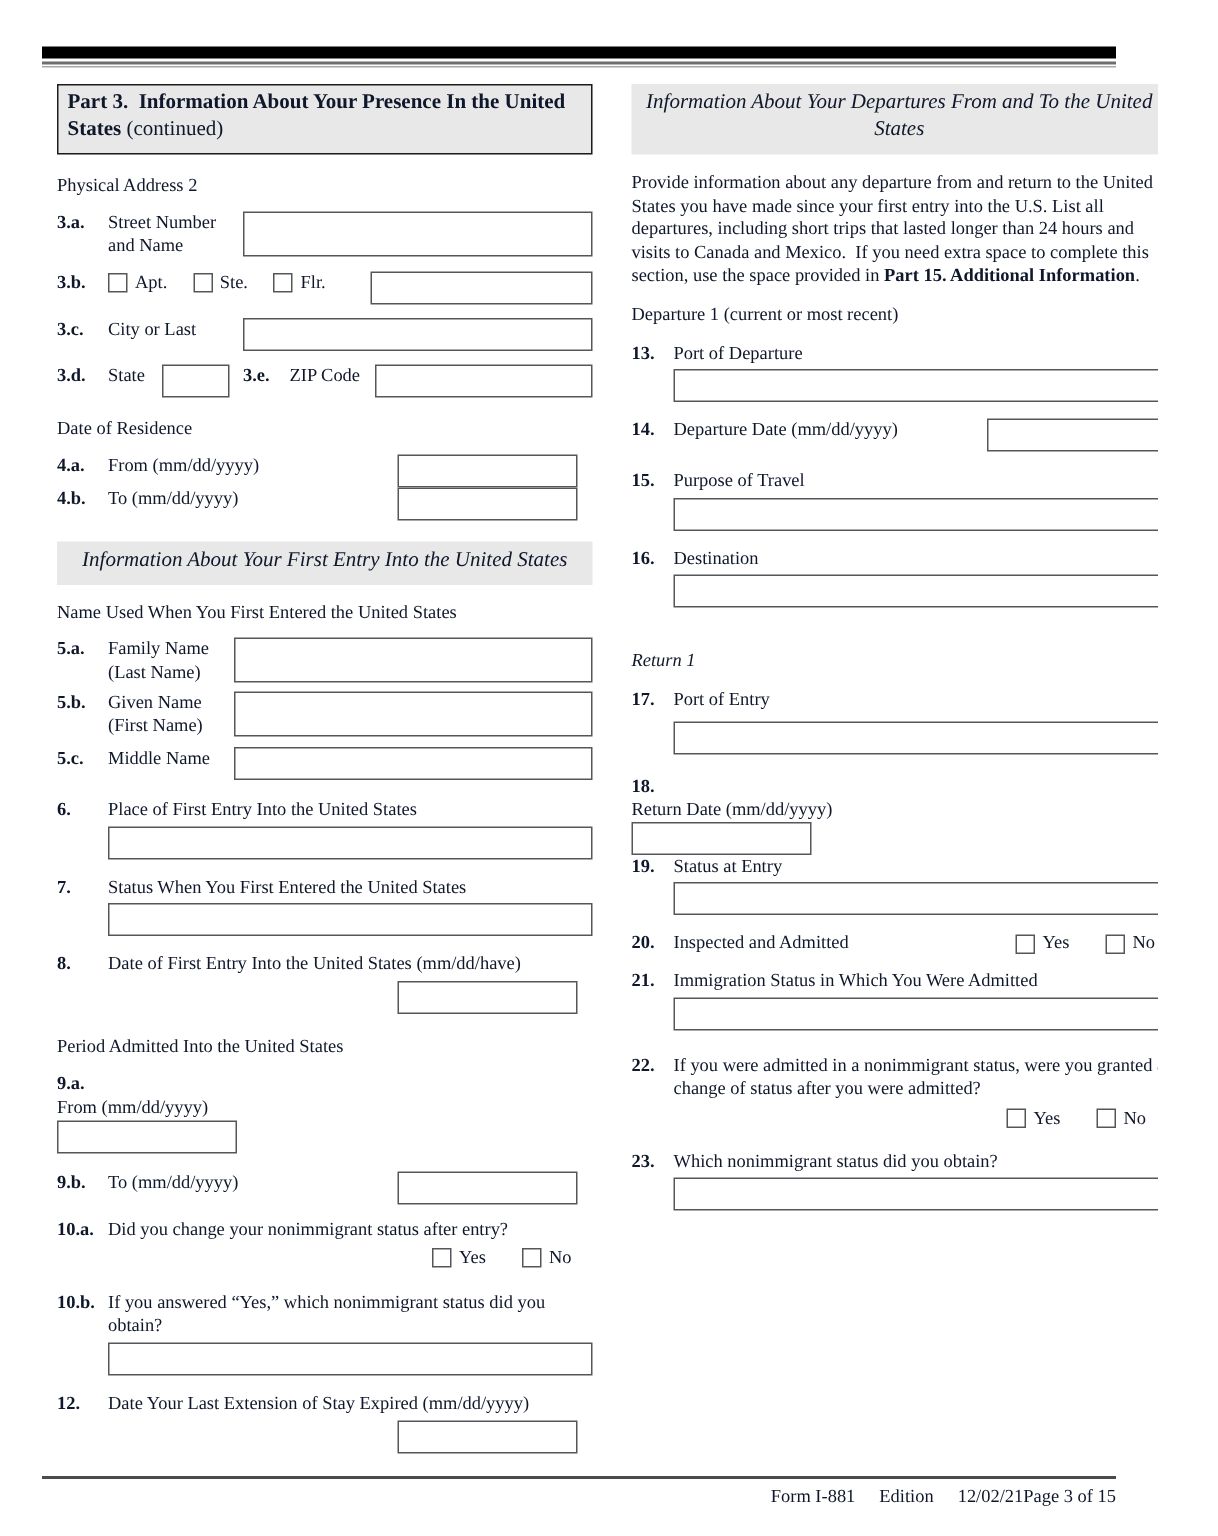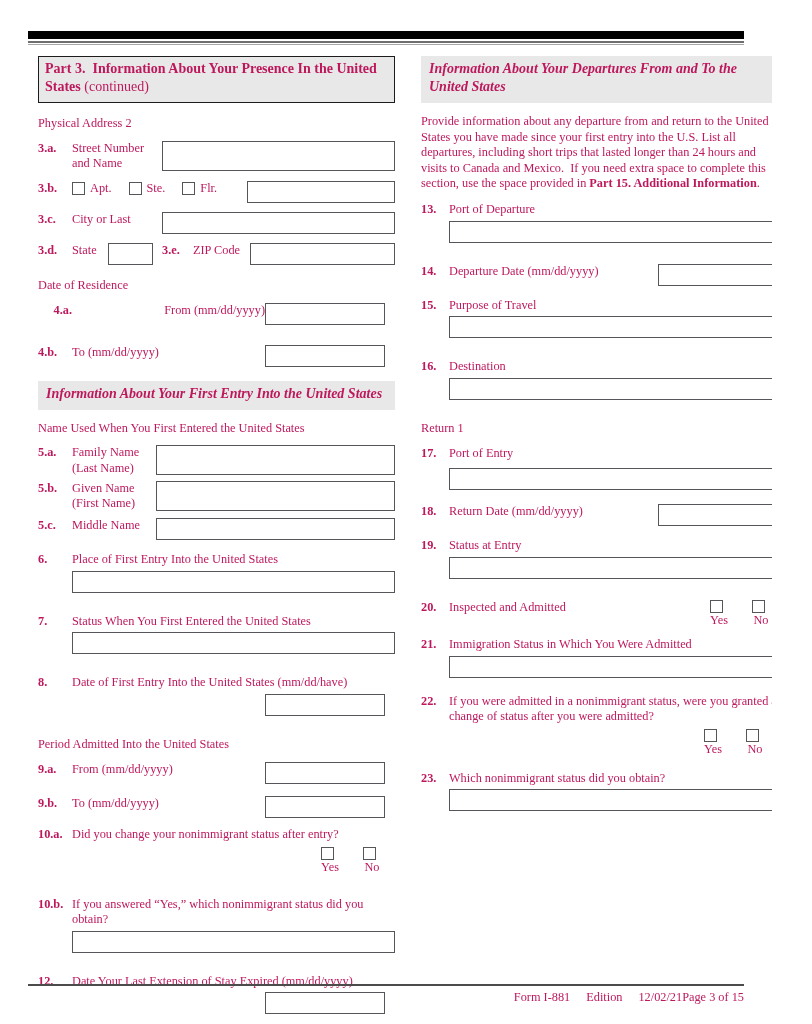--- a/index.html
+++ b/index.html
@@ -1,37 +1,37 @@
 <!DOCTYPE html>
 <html style="--section-header-bg: #e8e8e8; --box-border: #55565a; --bar-black: #000000; --rule-gray: #6e6e6e;"><head>
 <meta charset="utf-8">
 <style>
   * { margin:0; padding:0; box-sizing:border-box; }
   html,body { background:#ffffff; }
   .page {
     position:relative; width:772px; height:1024px; background:#fff;
-    font-family:"Liberation Serif", serif; color:#be185d; overflow:hidden;
+    font-family:"Liberation Serif", serif; color:#0f172a; overflow:hidden;
   }
   .top-bar { margin:31px 28px 0 28px; height:8px; background:var(--bar-black,#000); }
   .top-rule { margin:2px 28px 0 28px; height:4px;
     border-top:2px solid var(--rule-gray,#6e6e6e); border-bottom:1px solid #a8a8a8; }
 
   .columns { display:flex; gap:26px; padding:11px 0 0 38px; }
   .col { width:357px; flex:none; font-size:12.3px; line-height:1.27; }
 
   .part-box {
     border:1.5px solid #1c1c1c; background:var(--section-header-bg,#e8e8e8);
     font-weight:bold; font-size:14px; line-height:1.32;
     padding:3px 6px 5px 6px; margin-bottom:13px;
   }
   .part-box .cont { font-weight:normal; }
   .gray-head {
     background:var(--section-header-bg,#e8e8e8);
-    font-weight:bold; font-style:italic; font-size:14px; line-height:1.32;
-    padding:4px 8px 6px 8px; margin:14px 0 11px 0;
+    font-weight:normal; font-style:italic; font-size:14px; line-height:1.32;
+    padding:4px 8px 6px 8px; margin:14px 0 11px 0;text-align:center;
   }
   .col-right .gray-head { margin-top:0; }
 
   .plain { margin:2px 0 9px 0; }
   .subhead { margin:6px 0 10px 0; }
 
   .row { display:flex; align-items:flex-start; margin-bottom:9px; }
   .num { font-weight:bold; flex:none; width:34px; }
   .col-right .num { width:28px; }
   .lbl { padding-top:0; }
@@ -41,39 +41,39 @@
 
   .box { height:22px; border:1.5px solid var(--box-border,#55565a); background:#fff; }
   .grow { flex:1; }
   .date { width:120px; flex:none; }
   .inset { margin-right:10px; }
   .push { margin-left:auto; }
   .state-box { width:45px; flex:none; }
   .num2 { font-weight:bold; flex:none; width:31px; margin-left:9px; }
   .lbl-zip { width:57px; flex:none; }
 
-  .stack { margin-bottom:21px; }
+  .stack { margin-bottom:11px; }
   .stack .row { margin-bottom:3px; }
   .indent { margin-left:34px; }
   .col-right .indent { margin-left:28px; }
 
   .cb { width:13px; height:13px; border:1.5px solid var(--box-border,#55565a);
         background:#fff; display:inline-block; flex:none; margin-right:5px; }
   .cbl { display:inline-flex; align-items:center; white-space:nowrap; margin-right:17px; }
   .cbl:last-child { margin-right:0; }
   .yesno { display:flex; justify-content:flex-end; padding-right:14px; margin-top:4px; }
-  .yesno .cbl { margin-right:0; margin-left:24px;flex-direction:column; }
+  .yesno .cbl { margin-right:0; margin-left:24px; }
   .row-split { display:flex; align-items:flex-start; margin-bottom:9px; }
   .row-split .yesno { margin-top:0; flex:1; padding-right:8px; }
 
   .para { margin-bottom:10px; }
   .para .b { font-weight:bold; }
   .note { margin-bottom:14px; }
   .note .b { font-weight:bold; }
-  .return-label { margin:16px 0 10px 0; }
+  .return-label { margin:28px 0 10px 0;font-style:italic; }
   .mt14 { margin-top:14px; }
 
   .footer {
     position:absolute; top:984px; left:28px; right:28px;
     border-top:2px solid #4b4b4b; padding-top:4px;
     display:flex; justify-content:flex-end; font-size:12.3px;
   }
   .footer .fleft span { margin-right:16px; }
   .footer .fleft span:last-child { margin-right:0; }
 </style>
@@ -128,21 +128,21 @@
         <span class="num">3.d.</span>
         <span class="lbl" style="width:36px;flex:none;">State</span>
         <div class="box state-box"></div>
         <span class="num2">3.e.</span>
         <span class="lbl lbl-zip">ZIP Code</span>
         <div class="box grow"></div>
       </div>
 
       <div class="plain subhead">Date of Residence</div>
 
-      <div class="row" style="margin-bottom:20px;text-align:right;">
+      <div class="row" style="margin-bottom:0;">
         <span class="num">4.a.</span>
         <span class="lbl lbl-flex">From (mm/dd/yyyy)</span>
         <div class="box date inset"></div>
       </div>
 
       <div class="row">
         <span class="num">4.b.</span>
         <span class="lbl lbl-flex">To (mm/dd/yyyy)</span>
         <div class="box date inset"></div>
       </div>
@@ -188,21 +188,21 @@
       <div class="stack">
         <div class="row">
           <span class="num">8.</span>
           <span class="lbl">Date of First Entry Into the United States (mm/dd/have)</span>
         </div>
         <div class="box date push inset"></div>
       </div>
 
       <div class="plain subhead mt14">Period Admitted Into the United States</div>
 
-      <div class="row" style="margin-bottom:12px;">
+      <div class="row" style="margin-bottom:12px;flex-direction:column;">
         <span class="num">9.a.</span>
         <span class="lbl lbl-flex">From (mm/dd/yyyy)</span>
         <div class="box date inset"></div>
       </div>
 
       <div class="row">
         <span class="num">9.b.</span>
         <span class="lbl lbl-flex">To (mm/dd/yyyy)</span>
         <div class="box date inset"></div>
       </div>
@@ -243,20 +243,21 @@
 
     </div>
 
     <div class="col col-right">
 
       <div class="gray-head">Information About Your Departures From and To the United States</div>
 
       <p class="para"><span>Provide information about any departure from and return to the United States you have made since your first entry into the U.S. List all departures, including short trips that lasted longer than 24 hours and visits to Canada and Mexico.&nbsp; If you need extra space to complete this section, use the space provided in </span><span class="b">Part 15. Additional Information</span><span>.</span></p>
 
 
+      <div class="plain" style="margin-bottom:10px;">Departure 1 (current or most recent)</div>
 
       <div class="stack">
         <div class="row">
           <span class="num">13.</span>
           <span class="lbl">Port of Departure</span>
         </div>
         <div class="box indent"></div>
       </div>
 
       <div class="row" style="margin-bottom:12px;">
@@ -284,21 +285,21 @@
       <div class="return-label">Return 1</div>
 
       <div class="stack" style="margin-bottom:14px;">
         <div class="row" style="margin-bottom:6px;">
           <span class="num">17.</span>
           <span class="lbl">Port of Entry</span>
         </div>
         <div class="box indent"></div>
       </div>
 
-      <div class="row" style="margin-bottom:12px;">
+      <div class="row" style="margin-bottom:0;flex-direction:column;">
         <span class="num">18.</span>
         <span class="lbl lbl-flex">Return Date (mm/dd/yyyy)</span>
         <div class="box date"></div>
       </div>
 
       <div class="stack">
         <div class="row">
           <span class="num">19.</span>
           <span class="lbl">Status at Entry</span>
         </div>

